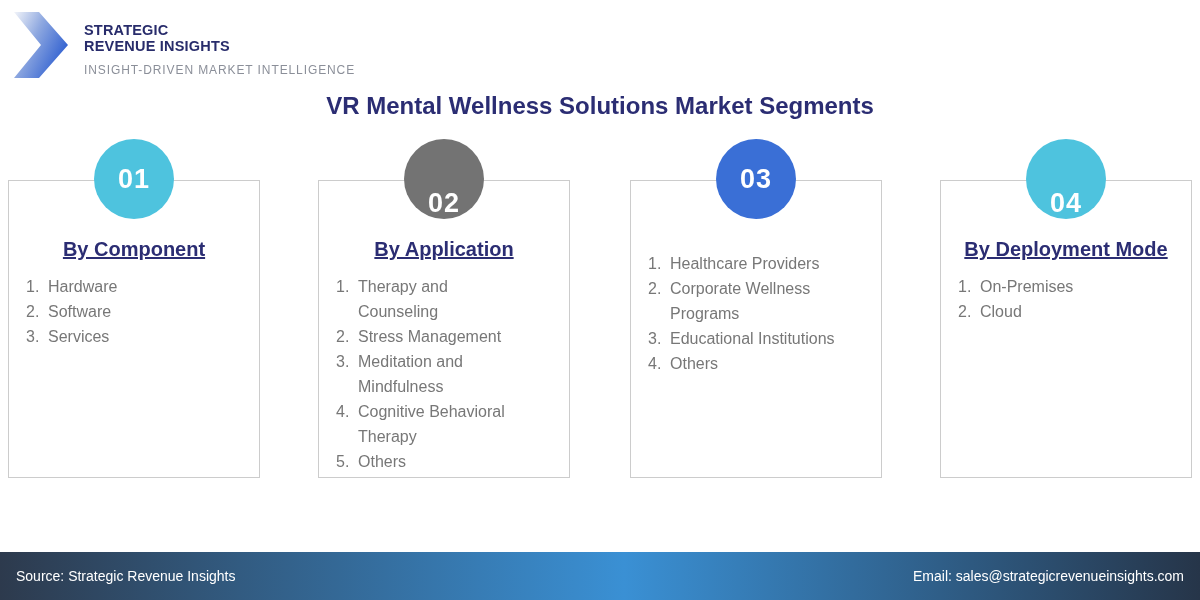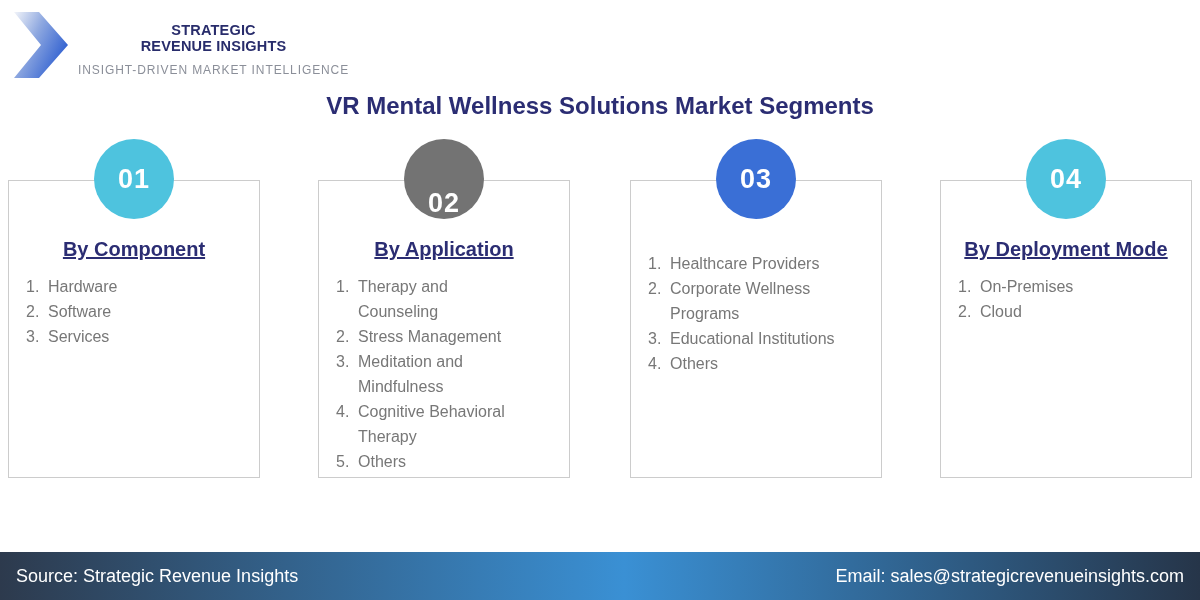--- a/index.html
+++ b/index.html
@@ -3,21 +3,21 @@
 <meta charset="utf-8">
 <style>
   html,body{margin:0;padding:0;}
   body{
     width:1200px;height:600px;position:relative;overflow:hidden;
     background:#ffffff;font-family:"Liberation Sans",sans-serif;
   }
   
   .logo{position:absolute;top:12px;left:14px;display:flex;align-items:flex-start;}
   .logo svg{display:block;}
-  .logo-text{margin-left:10px;padding-top:11px;text-align:center;}
+  .logo-text{margin-left:16px;padding-top:11px;}
   .logo-line{color:#282c6b;font-weight:bold;font-size:14.5px;line-height:1.08;letter-spacing:0.2px;}
   .logo-tagline{color:#8b8f99;font-size:12px;font-weight:normal;letter-spacing:0.9px;margin-top:9px;}
   
   .main-title{
     position:absolute;top:92px;left:0;width:100%;text-align:center;
     font-size:24px;font-weight:bold;color:#2b2d73;
   }
   
   .segments{position:absolute;top:139px;left:0;width:100%;height:345px;}
   .segment{position:absolute;top:0;width:252px;}
@@ -38,21 +38,21 @@
   .heading{text-align:center;font-size:20px;font-weight:bold;color:#2b2d73;text-decoration:underline;}
   .items{margin-top:13px;padding:0 12px 0 17px;}
   .item{display:flex;font-size:16px;color:#777777;line-height:25px;}
   .item-num{width:22px;flex-shrink:0;}
   .item-text{white-space:pre-line;}
   
   .footer{
     position:absolute;left:0;bottom:0;width:100%;height:48px;box-sizing:border-box;
     background:linear-gradient(90deg,#2d3a4d 0%,#3a90d4 52%,#263549 100%);
     display:flex;align-items:center;justify-content:space-between;
-    padding:0 16px;color:#ffffff;font-size:18px;
+    padding:0 16px;color:#ffffff;font-size:14px;
   }
 </style>
 </head>
 <body>
 
 <div class="logo">
   <span>
     <svg width="54" height="66" viewBox="0 0 54 66">
       <defs>
         <linearGradient id="lg" x1="0" y1="0" x2="1" y2="0.6">
@@ -152,21 +152,21 @@
           </div>
           <div class="item">
             <span class="item-num">4.</span>
             <span class="item-text">Others</span>
           </div>
         </div>
     </div>
   </div>
 
   <div class="segment">
-    <div class="circle" style="background: rgb(78, 195, 222);">
+    <div class="circle" style="background: rgb(78, 195, 222); align-items: flex-end;">
       <span>04</span>
     </div>
     <div class="card">
       <div class="heading">By Deployment Mode</div>
       <div class="items">
           <div class="item">
             <span class="item-num">1.</span>
             <span class="item-text">On-Premises</span>
           </div>
           <div class="item">

